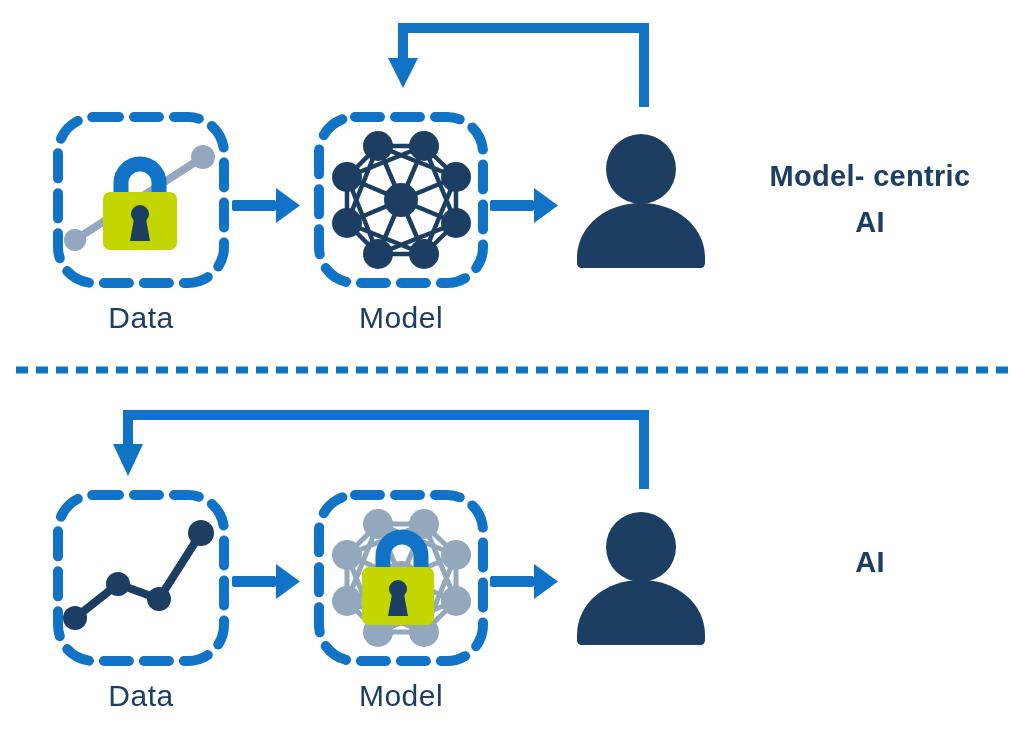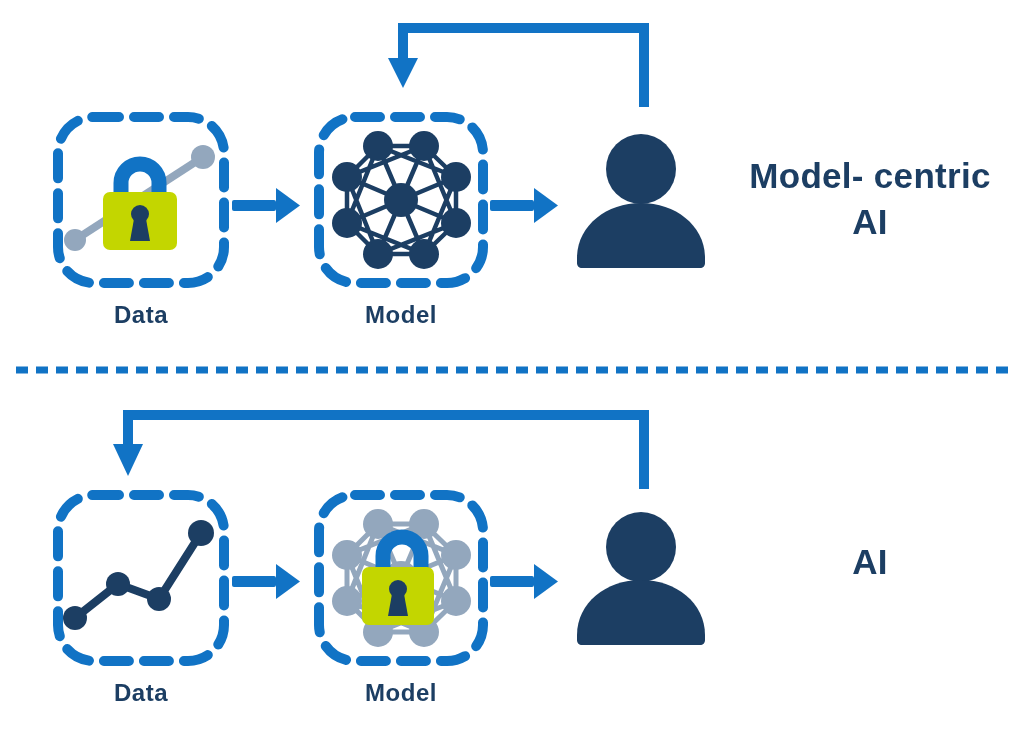--- a/index.html
+++ b/index.html
@@ -1,22 +1,22 @@
 <!DOCTYPE html>
 <html style="--blue: #1173c5; --navy: #1c3e63; --lime: #c3d600; --gray: #93a7bd; --background: #ffffff;"><head>
 <meta charset="utf-8">
 <style>
   html,body{margin:0;padding:0;background:#fff;}
   .canvas{position:relative;width:1024px;height:746px;background:var(--background,#ffffff);
           font-family:"Liberation Sans",sans-serif;overflow:hidden;}
   .art{position:absolute;left:0;top:0;}
-  .label{position:absolute;text-align:center;font-weight:700;color:var(--navy);
-         font-size:24px;letter-spacing:.5px;}
+  .label{position:absolute;text-align:center;font-weight:400;color:var(--navy);
+         font-size:30px;letter-spacing:.5px;}
   .caption{position:absolute;text-align:center;font-weight:700;color:var(--navy);
-           font-size:35px;line-height:46px;letter-spacing:.3px;}
+           font-size:29px;line-height:46px;letter-spacing:.3px;}
   
   .st-blue{stroke:var(--blue);fill:none;}
   .f-blue{fill:var(--blue);}
   .st-navy{stroke:var(--navy);fill:none;}
   .f-navy{fill:var(--navy);}
   .f-lime{fill:var(--lime);}
   .st-gray{stroke:var(--gray);fill:none;}
   .f-gray{fill:var(--gray);}
 </style>
 </head>

